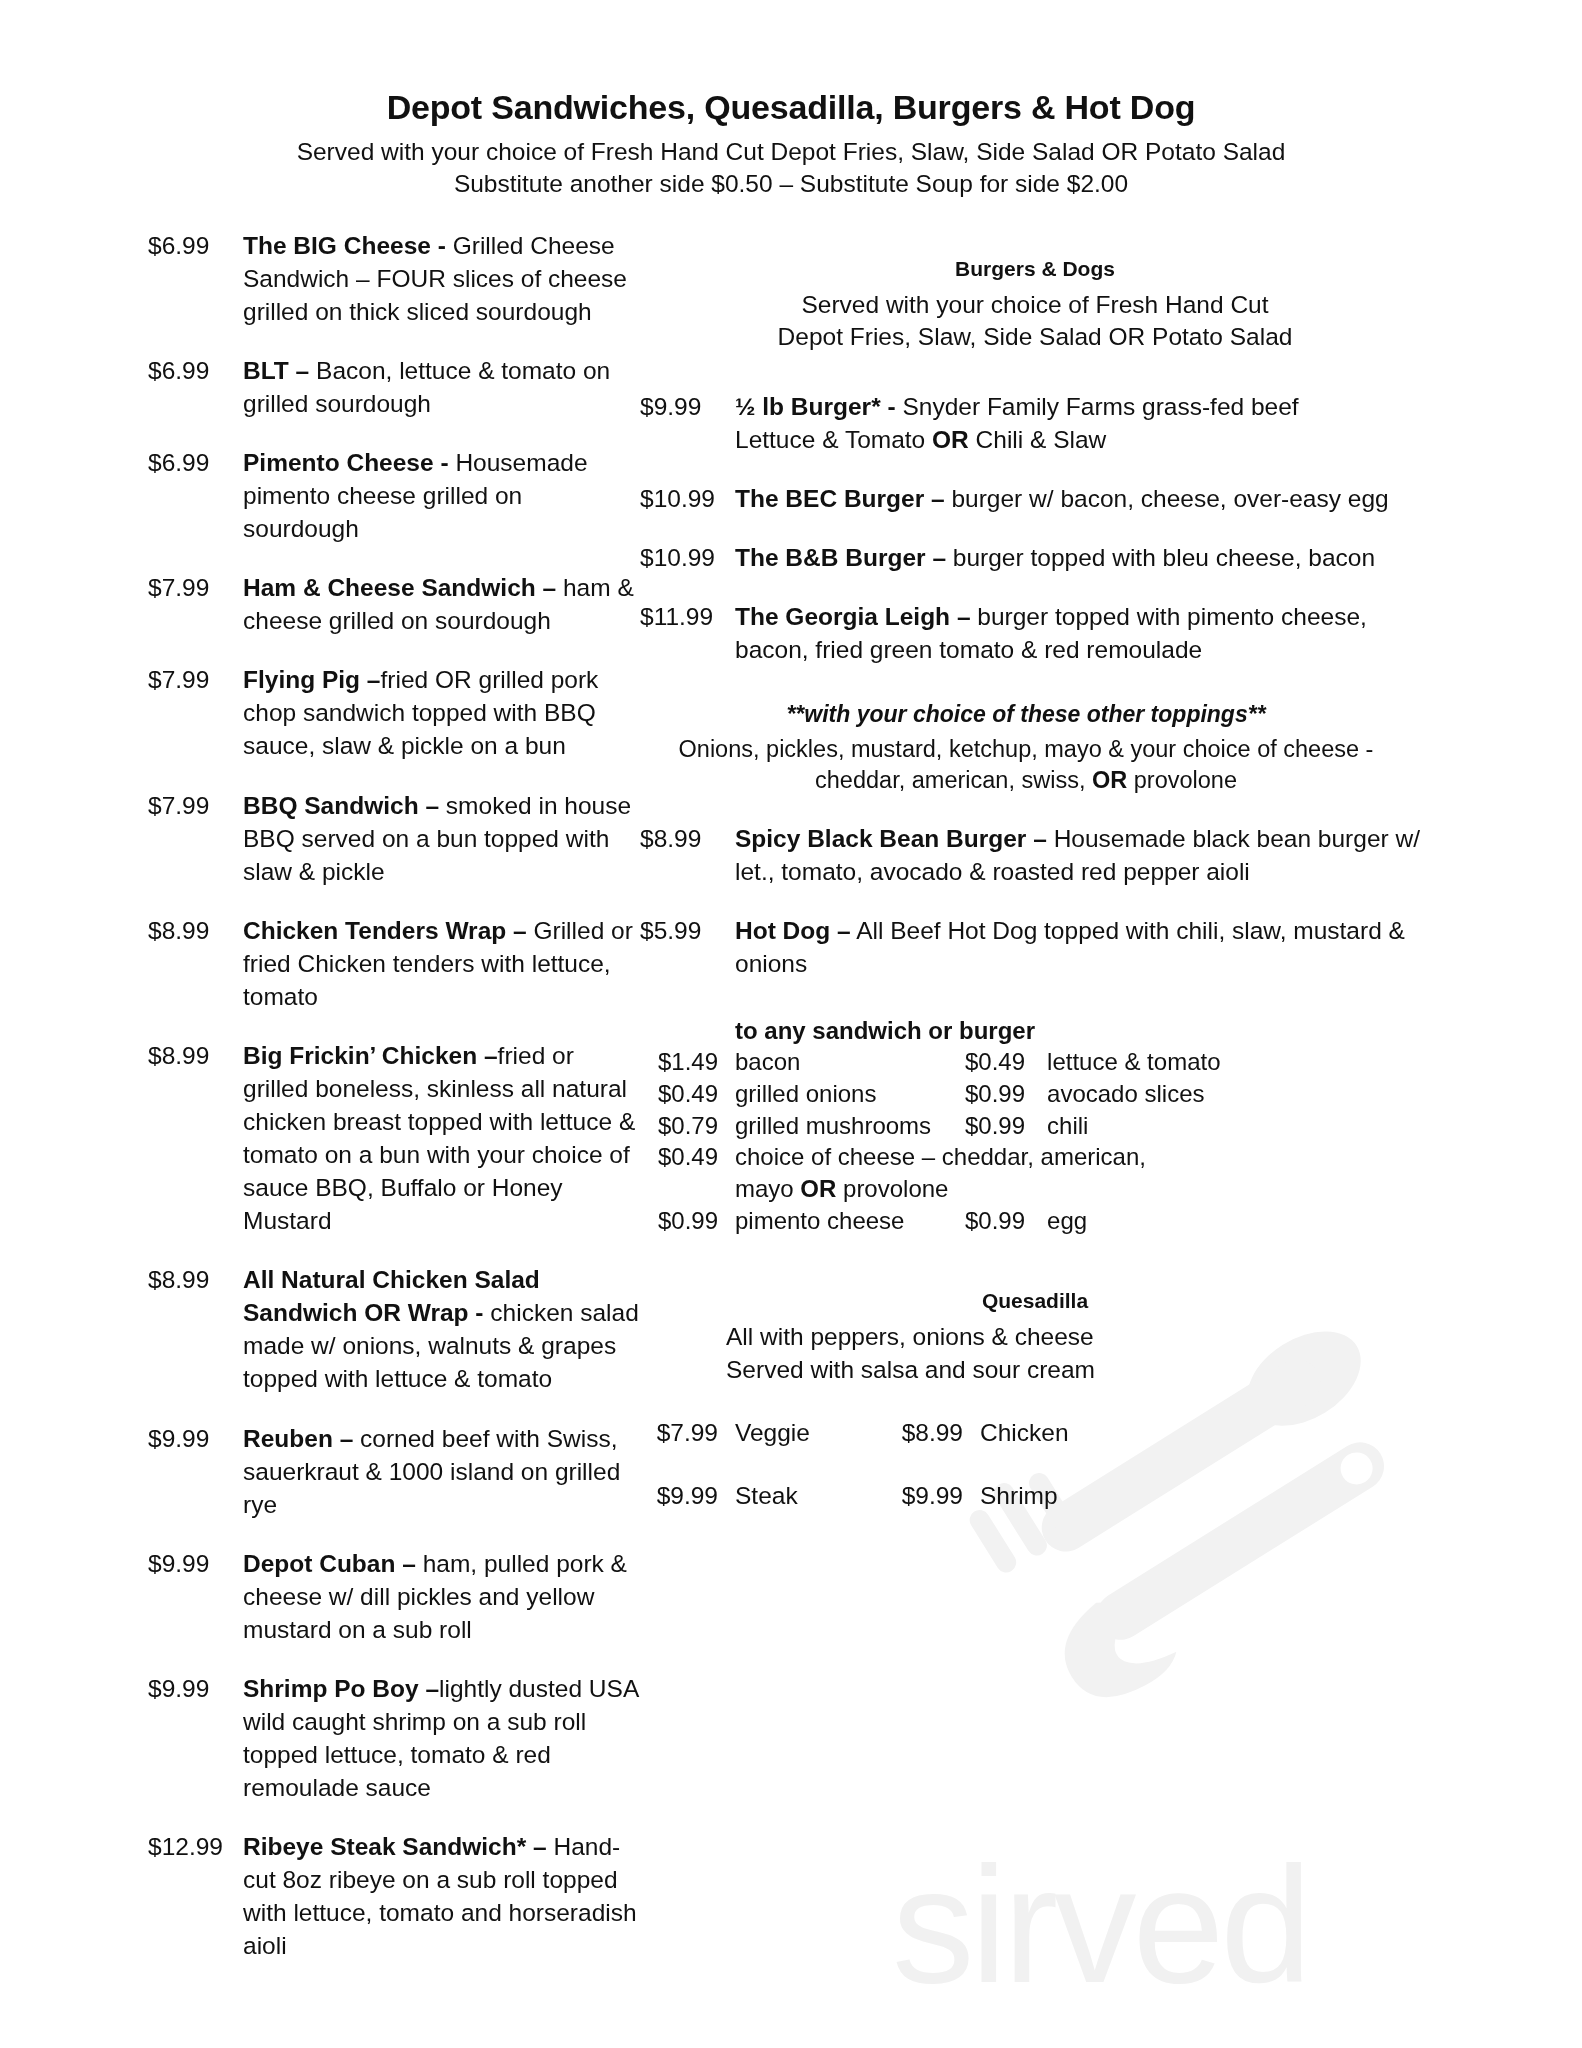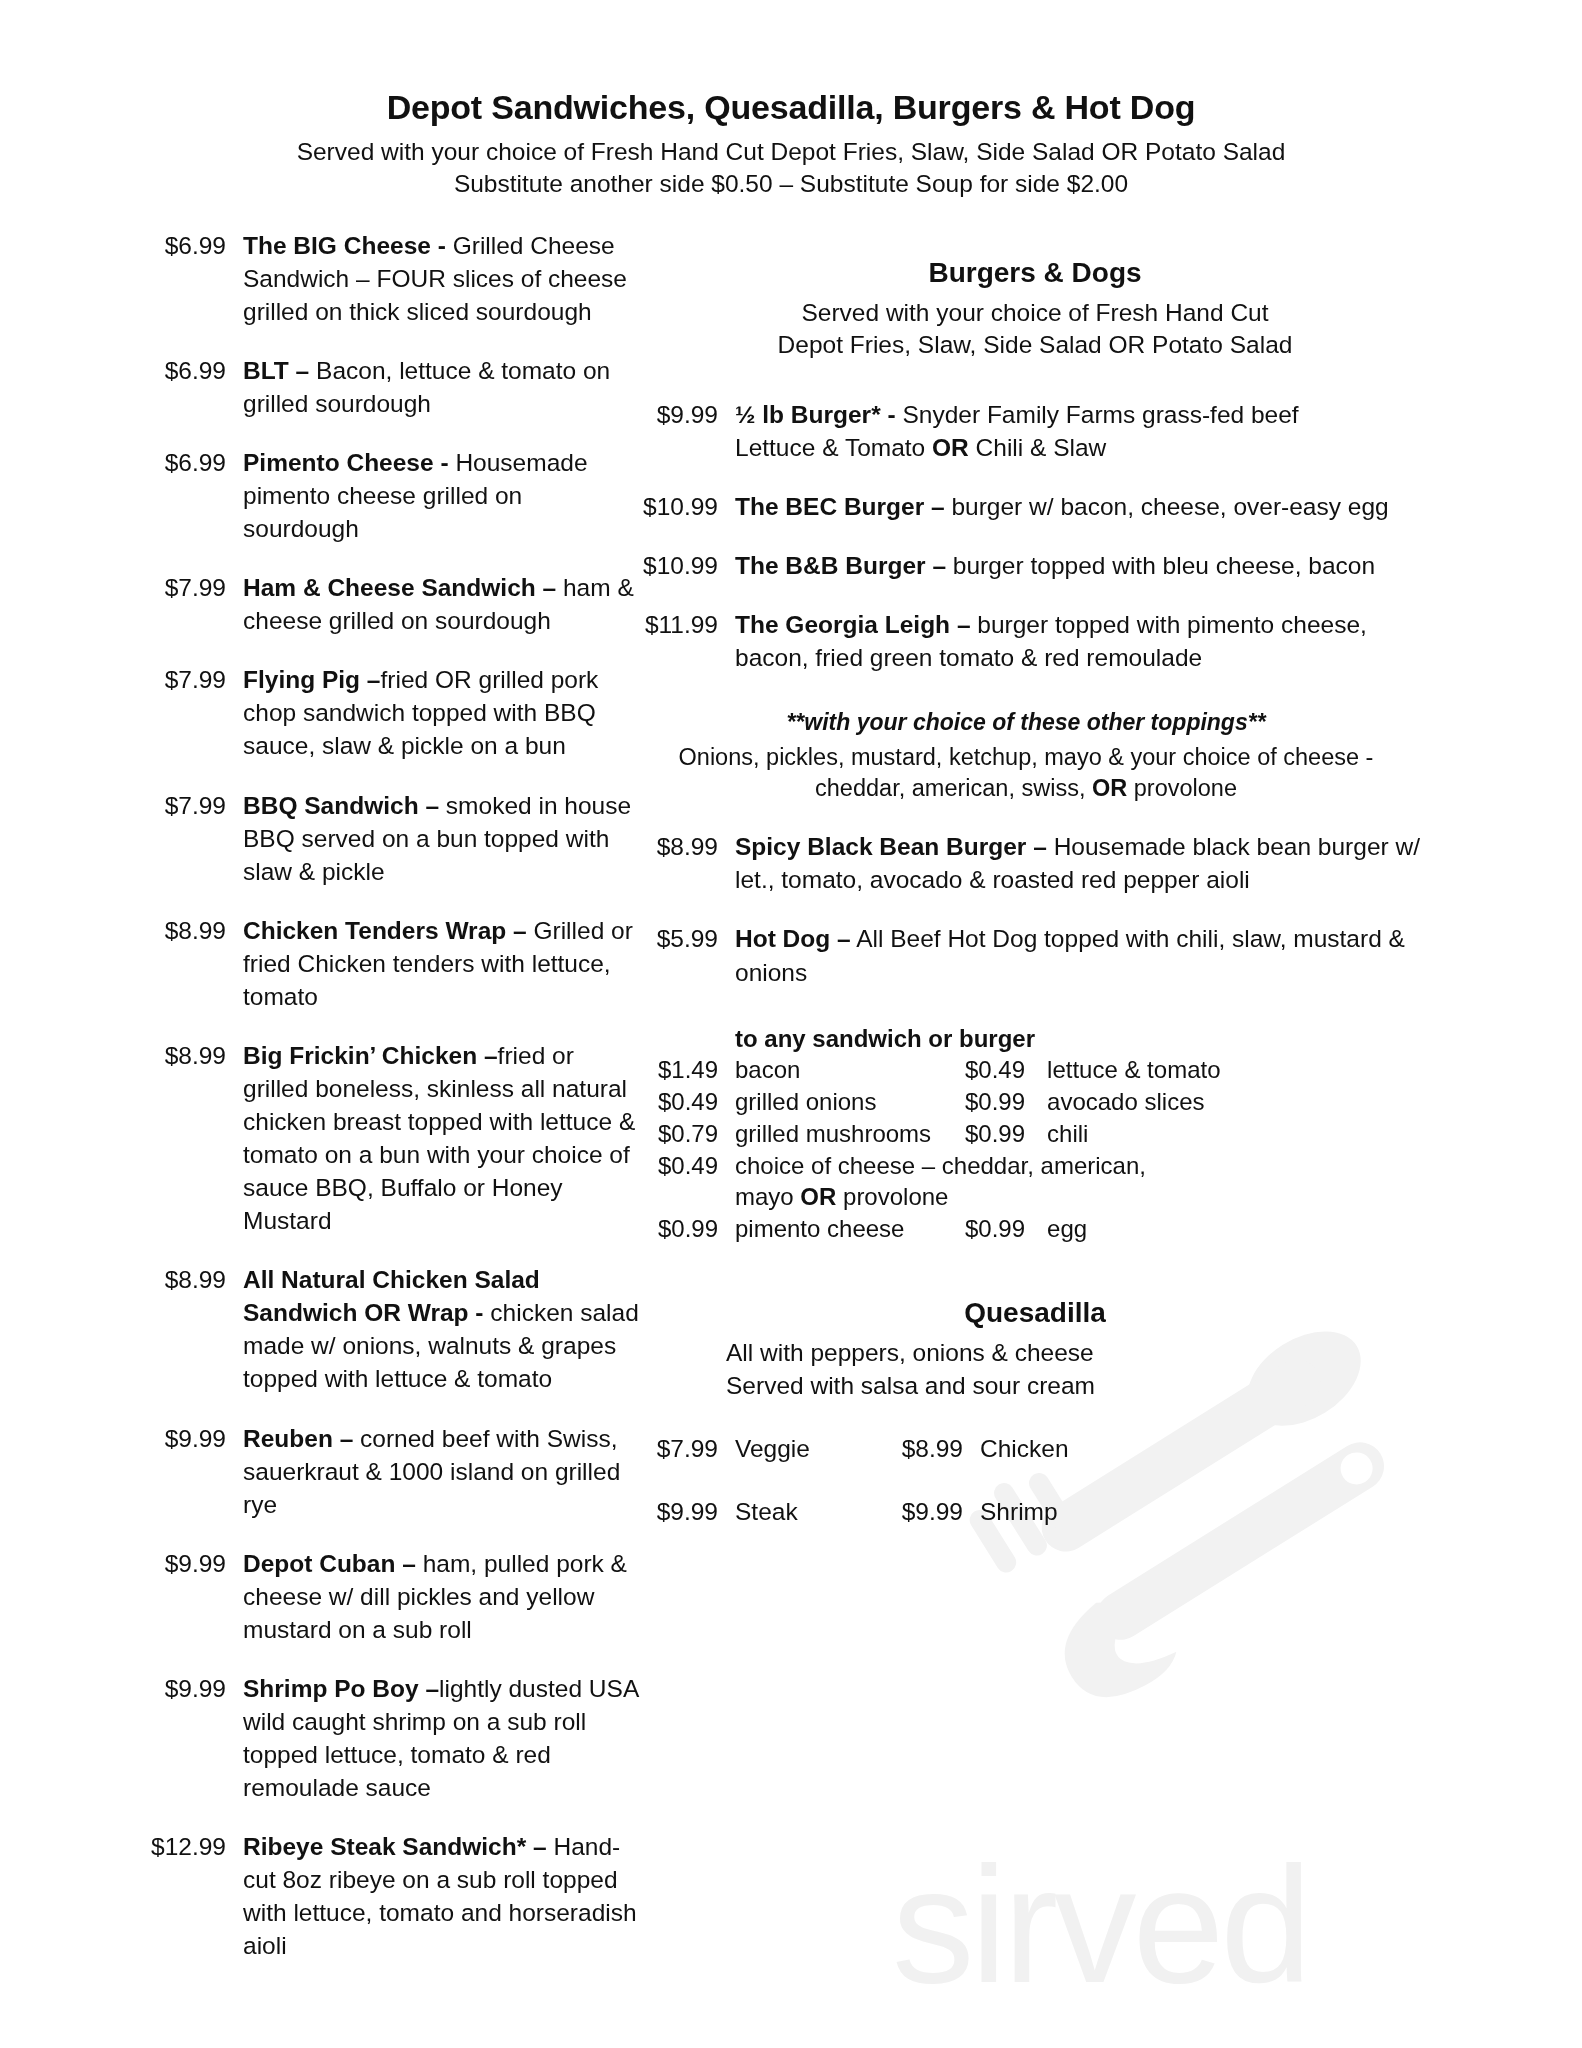--- a/index.html
+++ b/index.html
@@ -78,38 +78,38 @@
   #col-right { width: 790px; padding-left: 0px;  box-sizing: border-box; }
 
   
   .row {
     display: flex;
     align-items: flex-start;
     margin-bottom: 26px;
   }
   .row .price {
     flex: 0 0 78px;
-    text-align: right;
+    text-align: left;
     font-size: 24.5px;
     line-height: 1.35;
     white-space: nowrap;
     padding-right: 0;
   }
   .row .desc {
     flex: 1 1 auto;
     padding-left: 17px;
     font-size: 24.5px;
     line-height: 1.35;
   }
   .row .desc b { font-weight: 700; }
 
   
   .section-head { text-align: center; }
   .section-head .h {
-    font-size: 28px;
+    font-size: 21px;
     font-weight: 700;
     margin: 0 0 8px 0;
     line-height: 1.15;
   }
   .section-head .s {
     font-size: 24.5px;
     line-height: 1.32;
     margin: 0;
   }
 

